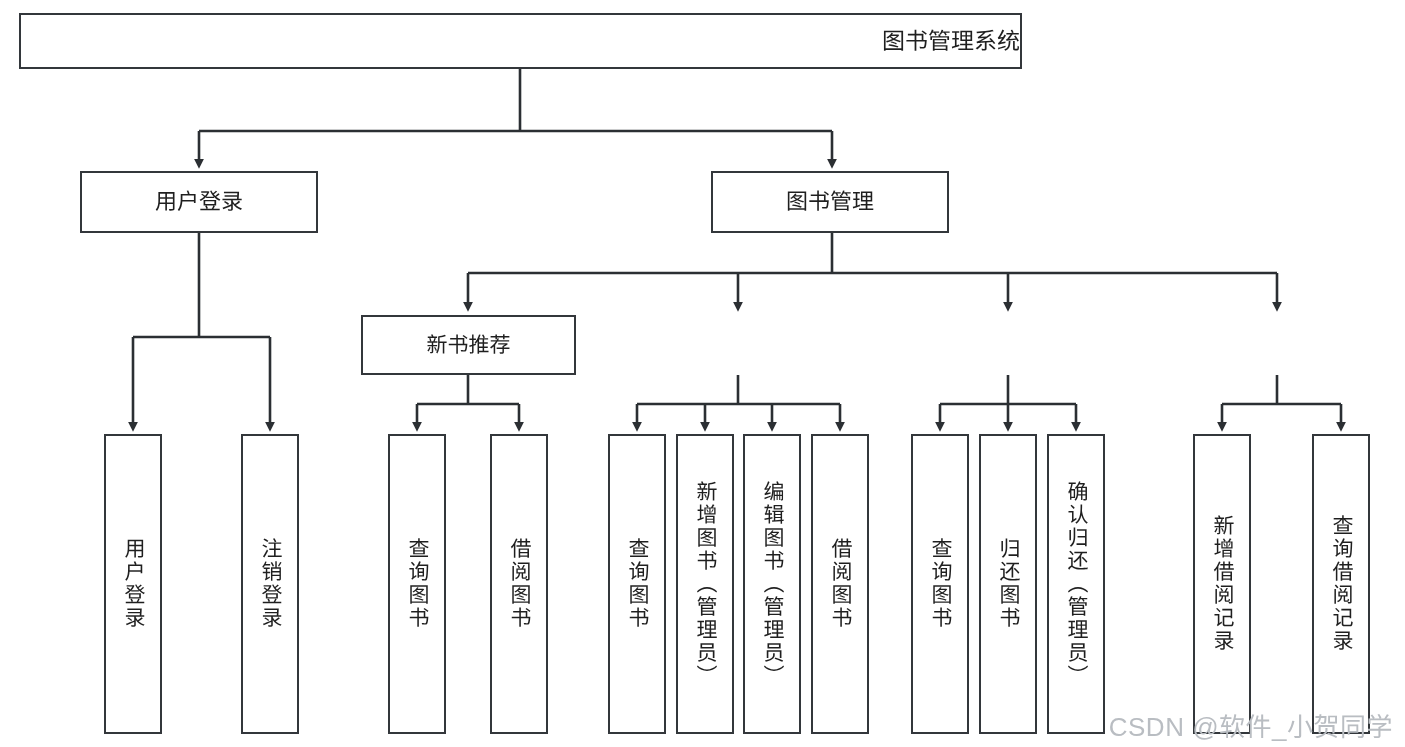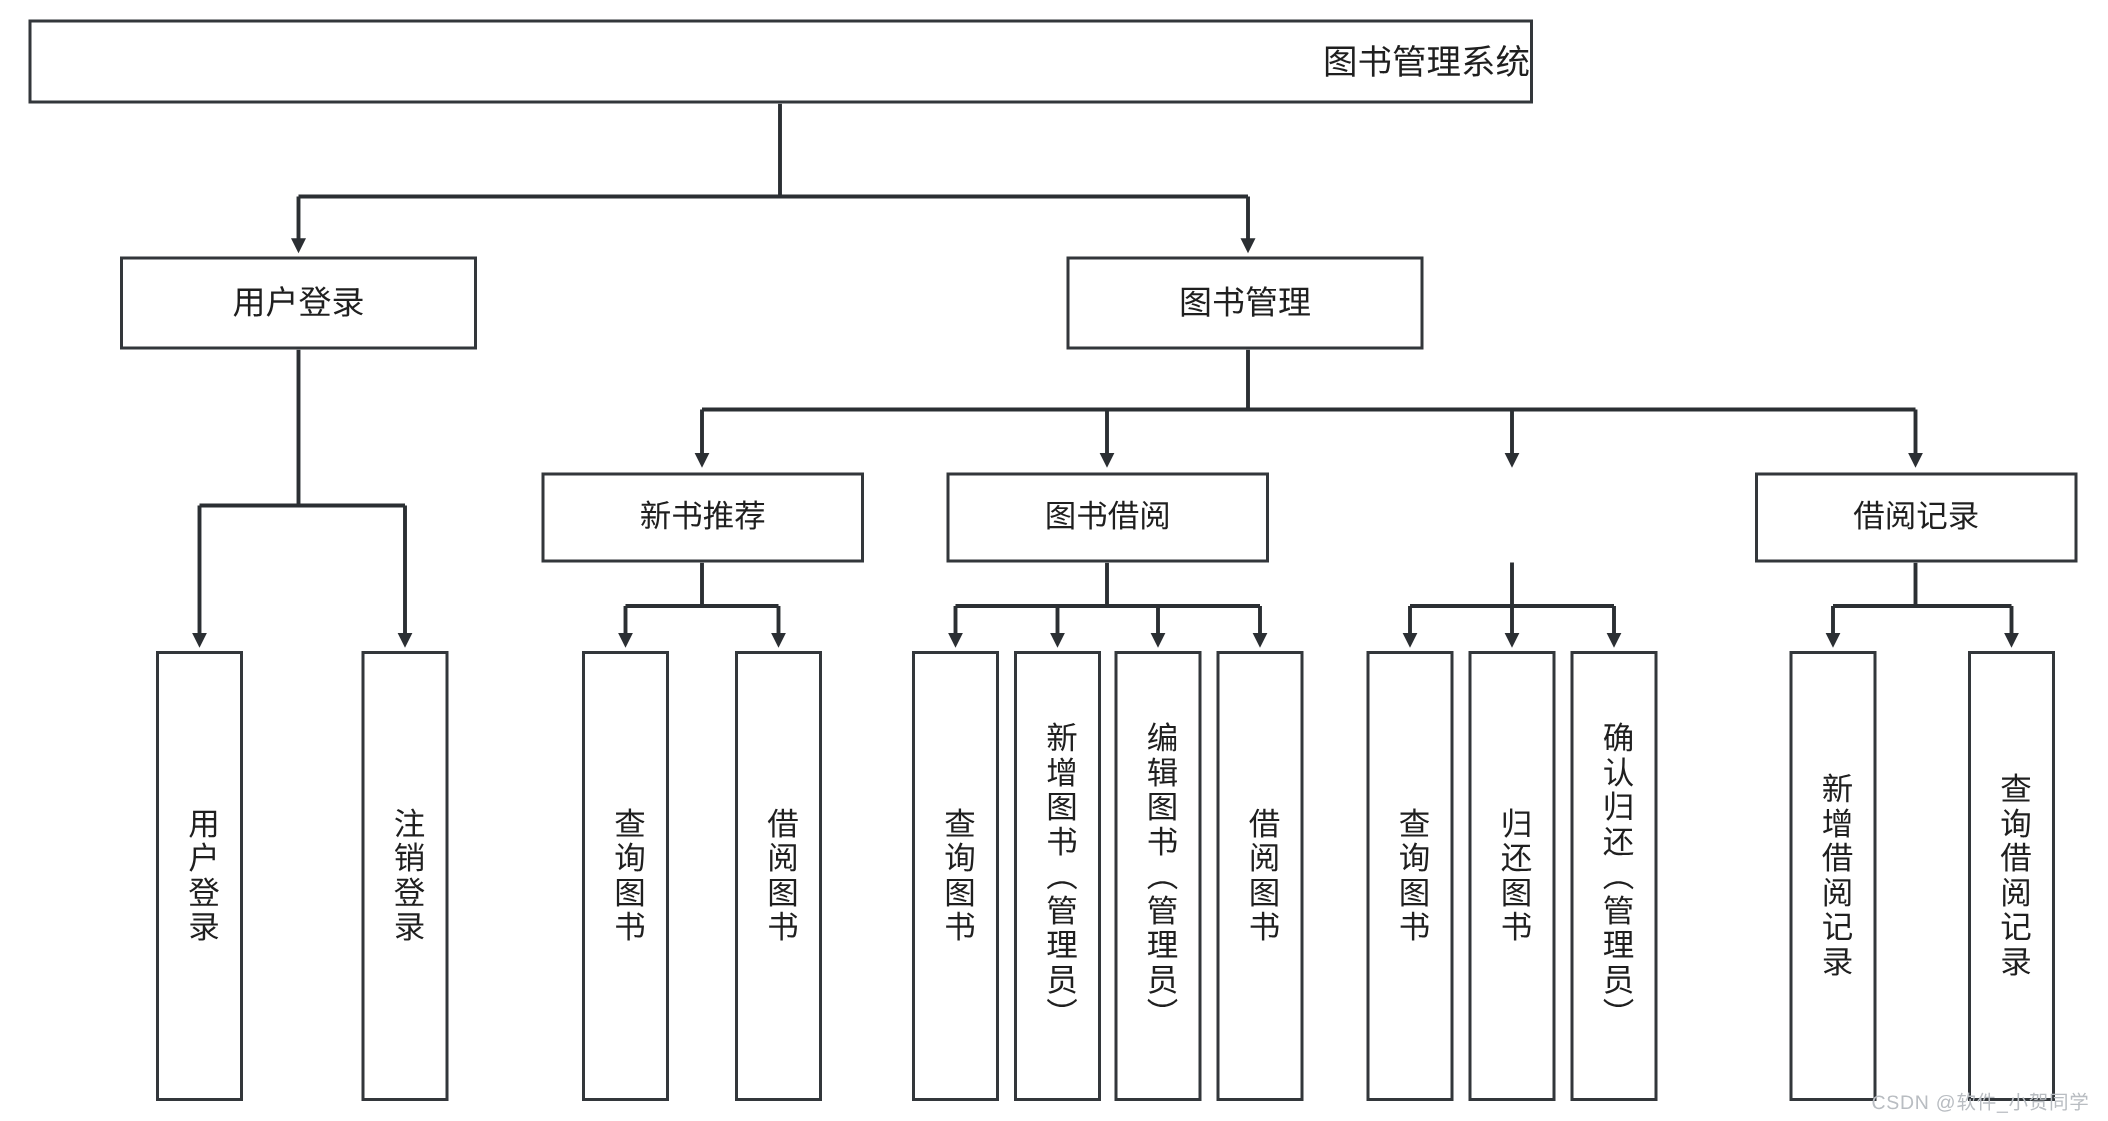--- a/index.html
+++ b/index.html
@@ -58,21 +58,21 @@
     text-orientation: upright;
     letter-spacing: 2px;
     line-height: 1.05;
     white-space: nowrap;
     display: block;
   }
   #watermark {
     position: absolute;
     right: 12px;
     bottom: 4px;
-    font-size: 13px;
+    font-size: 26px;
     color: #b9bdc2;
     white-space: nowrap;
     letter-spacing: 0.5px;
   }
 </style>
 </head>
 <body>
 
 <div id="diagram-root">
 
@@ -135,28 +135,22 @@
   </div>
 
   <div class="node level-1" style="left:711px; top:171px; width:238px; height:62px;text-align:center;">
     <span>图书管理</span>
   </div>
 
   <div class="node level-2" style="left:361px; top:315px; width:215px; height:60px;">
     <span>新书推荐</span>
   </div>
 
-  <div class="node level-2" style="left:631px; top:315px; width:215px; height:60px;">
-    <span>图书借阅</span>
-  </div>
-
-
-  <div class="node level-2" style="left:1170px; top:315px; width:215px; height:60px;">
-    <span>借阅记录</span>
-  </div>
+
+
 
   <div class="node leaf" style="left:104px; top:434px; width:58px; height:300px;">
     <span class="leaf-label">用户登录</span>
   </div>
 
   <div class="node leaf" style="left:241px; top:434px; width:58px; height:300px;">
     <span class="leaf-label">注销登录</span>
   </div>
 
   <div class="node leaf" style="left:388px; top:434px; width:58px; height:300px;">

